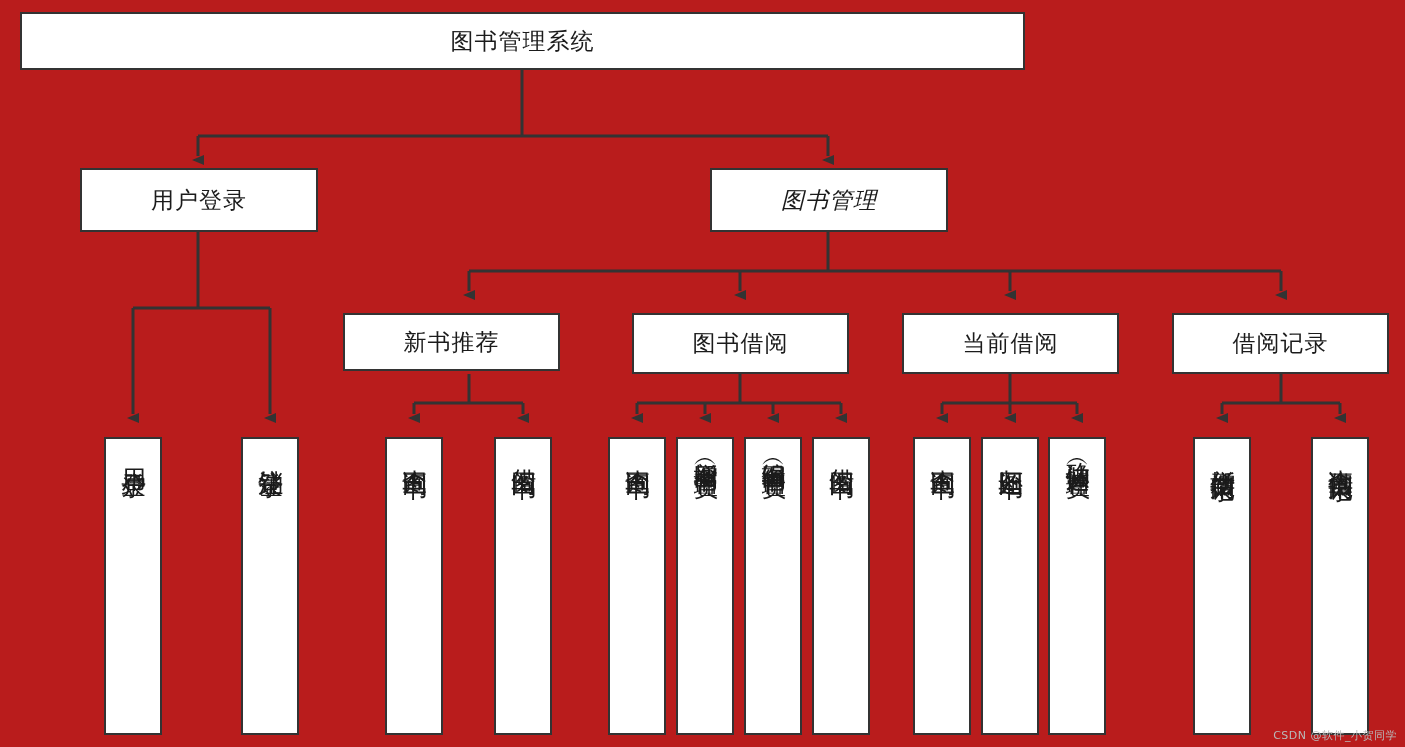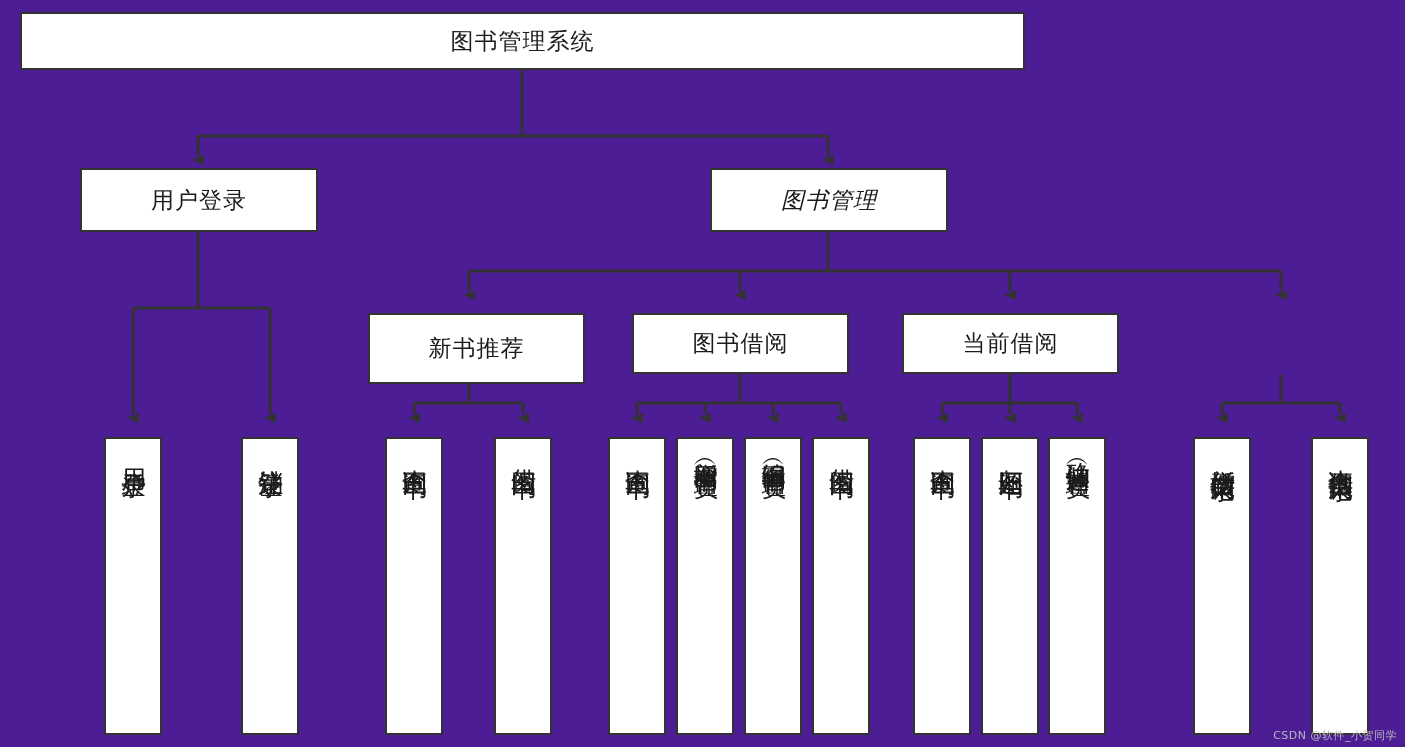--- a/index.html
+++ b/index.html
@@ -7,21 +7,21 @@
     padding: 0;
     background: #ffffff;
   }
   body {
     font-family: "DejaVu Sans", "Liberation Sans", sans-serif;
   }
   #canvas {
     position: relative;
     width: 1405px;
     height: 747px;
-    background: #4c1d95;
+    background: #b91c1c;
     overflow: hidden;
   }
   svg#wires {
     position: absolute;
     left: 0;
     top: 0;
     width: 1405px;
     height: 747px;
     pointer-events: none;
   }
@@ -126,28 +126,31 @@
     <span>图书管理系统</span>
   </div>
 
   <div class="node horiz" style="left:80px; top:168px; width:238px; height:64px;">
     <span>用户登录</span>
   </div>
   <div class="node horiz" style="left:710px; top:168px; width:238px; height:64px;font-style:italic;">
     <span>图书管理</span>
   </div>
 
-  <div class="node horiz" style="left:368px; top:313px; width:217px; height:71px;">
+  <div class="node horiz" style="left:343px; top:313px; width:217px; height:58px;">
     <span>新书推荐</span>
   </div>
   <div class="node horiz" style="left:632px; top:313px; width:217px; height:61px;">
     <span>图书借阅</span>
   </div>
   <div class="node horiz" style="left:902px; top:313px; width:217px; height:61px;">
     <span>当前借阅</span>
+  </div>
+  <div class="node horiz" style="left:1172px; top:313px; width:217px; height:61px;">
+    <span>借阅记录</span>
   </div>
 
   <div class="node vert" style="left:104px; top:437px; width:58px; height:298px;">
     <span class="vlabel">用户登录</span>
   </div>
   <div class="node vert" style="left:241px; top:437px; width:58px; height:298px;">
     <span class="vlabel">注销登录</span>
   </div>
 
   <div class="node vert" style="left:385px; top:437px; width:58px; height:298px;">

